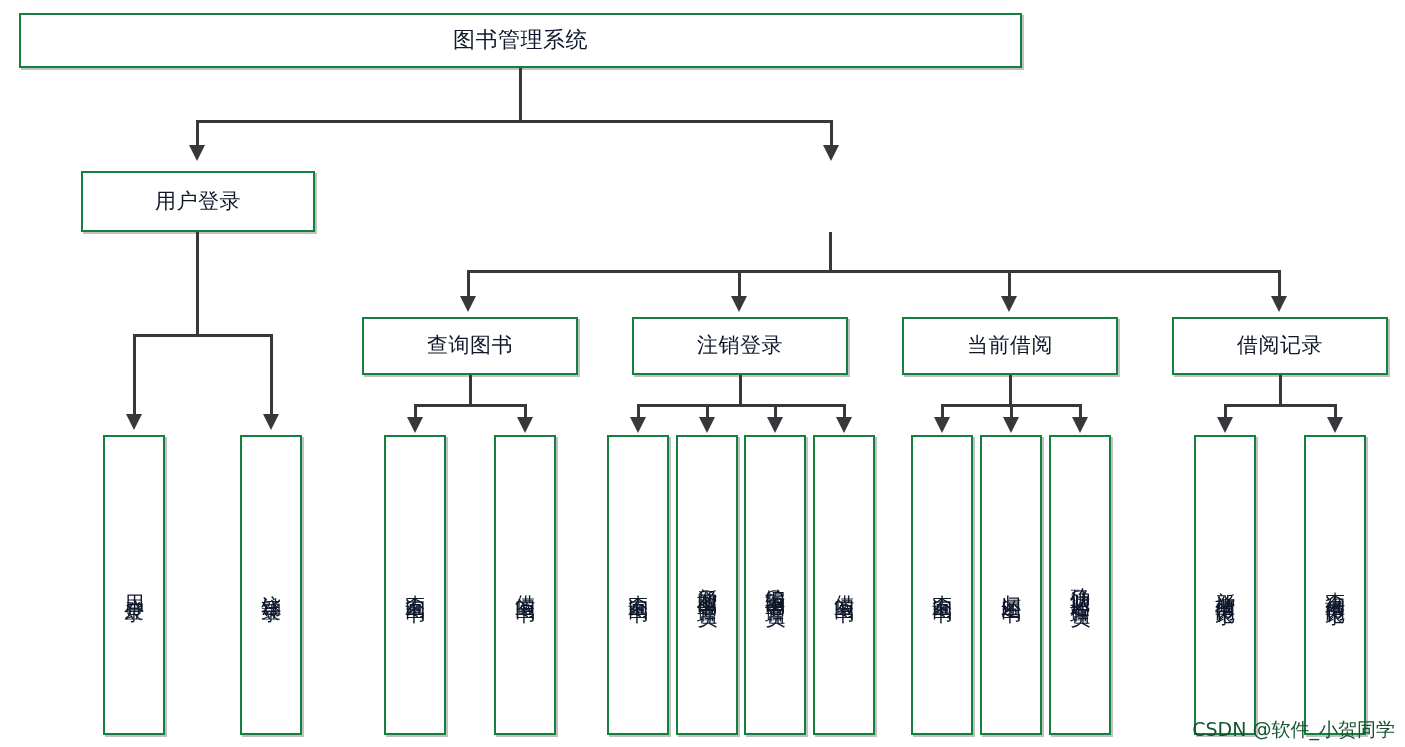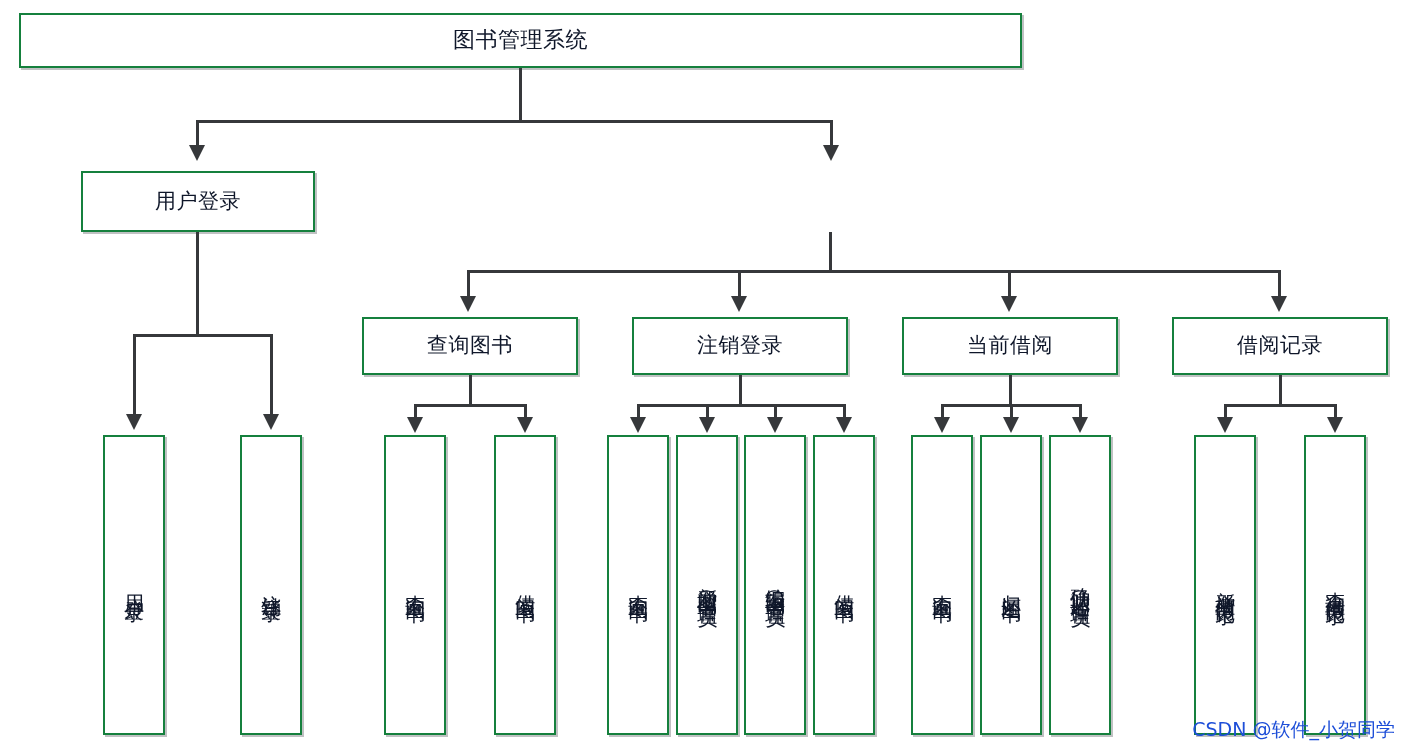--- a/index.html
+++ b/index.html
@@ -66,21 +66,21 @@
     border-left: 8px solid transparent;
     border-right: 8px solid transparent;
     border-top: 16px solid #36383b;
   }
   
   #watermark {
     position: absolute;
     right: 10px;
     bottom: 4px;
     font-size: 19px;
-    color: #1d4ed8;
+    color: #14532d;
     white-space: nowrap;
     font-family: "DejaVu Sans", "Liberation Sans", sans-serif;
   }
 </style>
 </head>
 <body>
 
 <div id="canvas">
 
   <div class="node h root" style="left:19px; top:13px; width:1003px; height:55px;">

